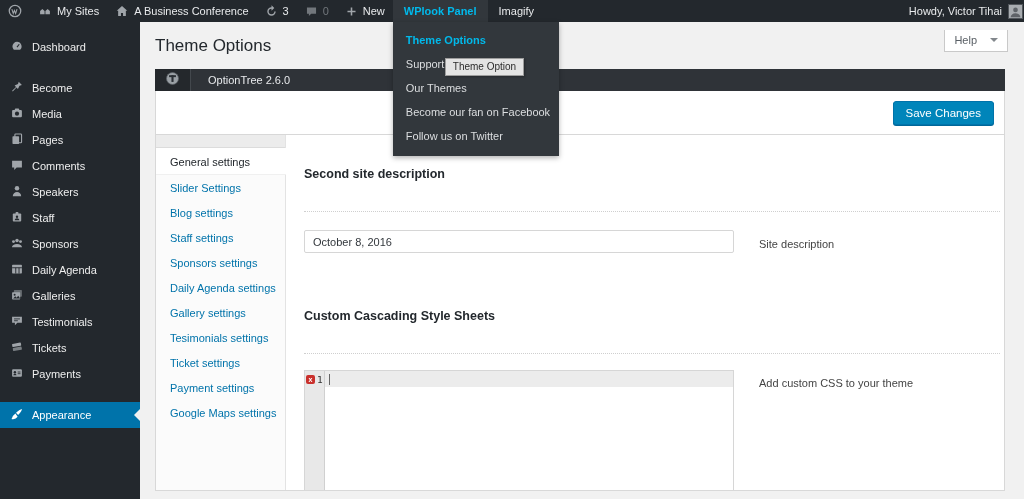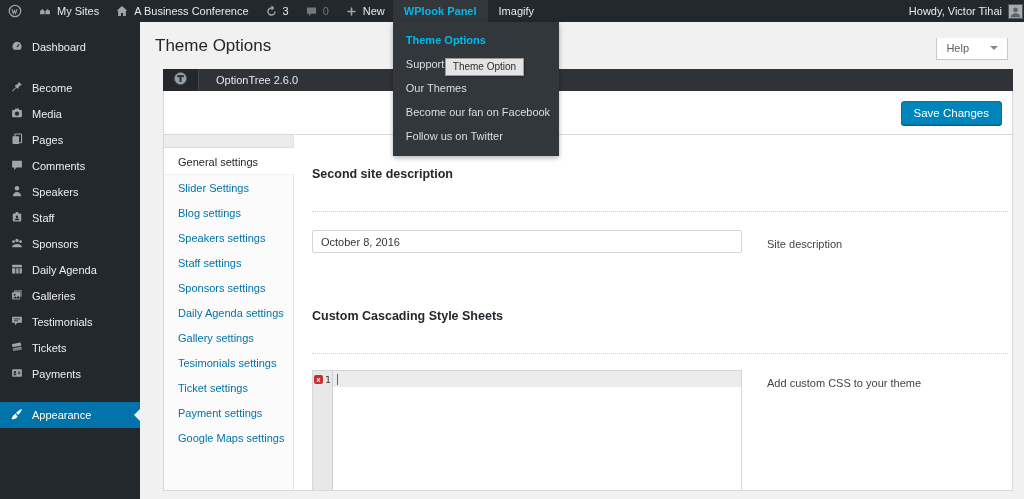--- a/index.html
+++ b/index.html
@@ -29,25 +29,25 @@
   
   .sidebar { width:140px; background:#23282d; flex:none; padding-top:12px; }
   .sb-item { display:flex; align-items:center; gap:8px; padding:6px 4px 6px 10px; color:#eeeeee; font-size:11px; cursor:pointer; position:relative; height:26px; }
   .sb-item svg { flex:none; }
   .sb-gap { height:15px; }
   .sb-item.active { background:#0073aa; color:#ffffff; font-weight:normal; }
   .sb-item.active .sb-arrow { position:absolute; right:0; top:50%; margin-top:-6px; width:0; height:0; border-top:6px solid transparent; border-bottom:6px solid transparent; border-right:6px solid #f1f1f1; }
 
   
   .main { flex:1; background:#f1f1f1; position:relative; }
-  .help-tab { position:absolute; top:16px; right:16px; background:#ffffff; border:1px solid #c9c9c9; border-top:none; padding:4px 9px 5px; font-size:11px; color:#5a6066; display:flex; align-items:center; gap:21px; cursor:pointer; }
+  .help-tab { position:absolute; top:8px; right:16px; background:#ffffff; border:1px solid #c9c9c9; border-top:none; padding:4px 9px 5px; font-size:11px; color:#5a6066; display:flex; align-items:center; gap:13px; cursor:pointer; }
   .help-caret { width:0; height:0; border-left:4px solid transparent; border-right:4px solid transparent; border-top:4px solid #82878c; }
   .page-title { font-size:17px; font-weight:400; color:#23282d; padding:14px 0 13px 15px; }
 
-  .panel { margin-left:23px; width:850px; }
+  .panel { margin-left:15px; width:850px; }
   .ot-header { height:22px; background:#2f3338; display:flex; align-items:center; }
   .ot-logo-box { width:36px; height:22px; background:#24282c; border-right:1px solid #43484d; display:flex; align-items:center; justify-content:center; flex:none; }
   .ot-title { color:#e8eaec; font-size:11px; margin-left:17px; }
   .ot-actions { background:#ffffff; height:44px; border:1px solid #d8d8d8; border-top:none; display:flex; align-items:center; justify-content:flex-end; padding-right:10px; }
   .save-btn { background:#0085ba; border:1px solid #0073aa; border-radius:3px; color:#ffffff; font-size:11.5px; height:24px; padding:0 12px; cursor:pointer; box-shadow:0 1px 0 #006799; font-family:"Liberation Sans", sans-serif; }
 
   .ot-body { display:flex; background:#ffffff; border:1px solid #d8d8d8; border-top:none; height:356px; }
   .tabs-col { width:130px; flex:none; background:#fbfbfb; border-right:1px solid #e3e3e3; }
   .tab-spacer { height:13px; background:#ececec; border-bottom:1px solid #dcdcdc; }
   .tab-item { display:block; padding:7px 0 6px 14px; font-size:11px; color:#0073aa; cursor:pointer; text-decoration:none; }
@@ -294,21 +294,20 @@
       <div class="ot-actions">
         <button class="save-btn">Save Changes</button>
       </div>
 
       <div class="ot-body">
         <div class="tabs-col">
           <div class="tab-spacer"></div>
           <a class="tab-item active">General settings</a>
           <a class="tab-item">Slider Settings</a>
           <a class="tab-item">Blog settings</a>
-          <a class="tab-item">Speakers settings</a>
           <a class="tab-item">Staff settings</a>
           <a class="tab-item">Sponsors settings</a>
           <a class="tab-item">Daily Agenda settings</a>
           <a class="tab-item">Gallery settings</a>
           <a class="tab-item">Tesimonials settings</a>
           <a class="tab-item">Ticket settings</a>
           <a class="tab-item">Payment settings</a>
           <a class="tab-item">Google Maps settings</a>
         </div>
 

